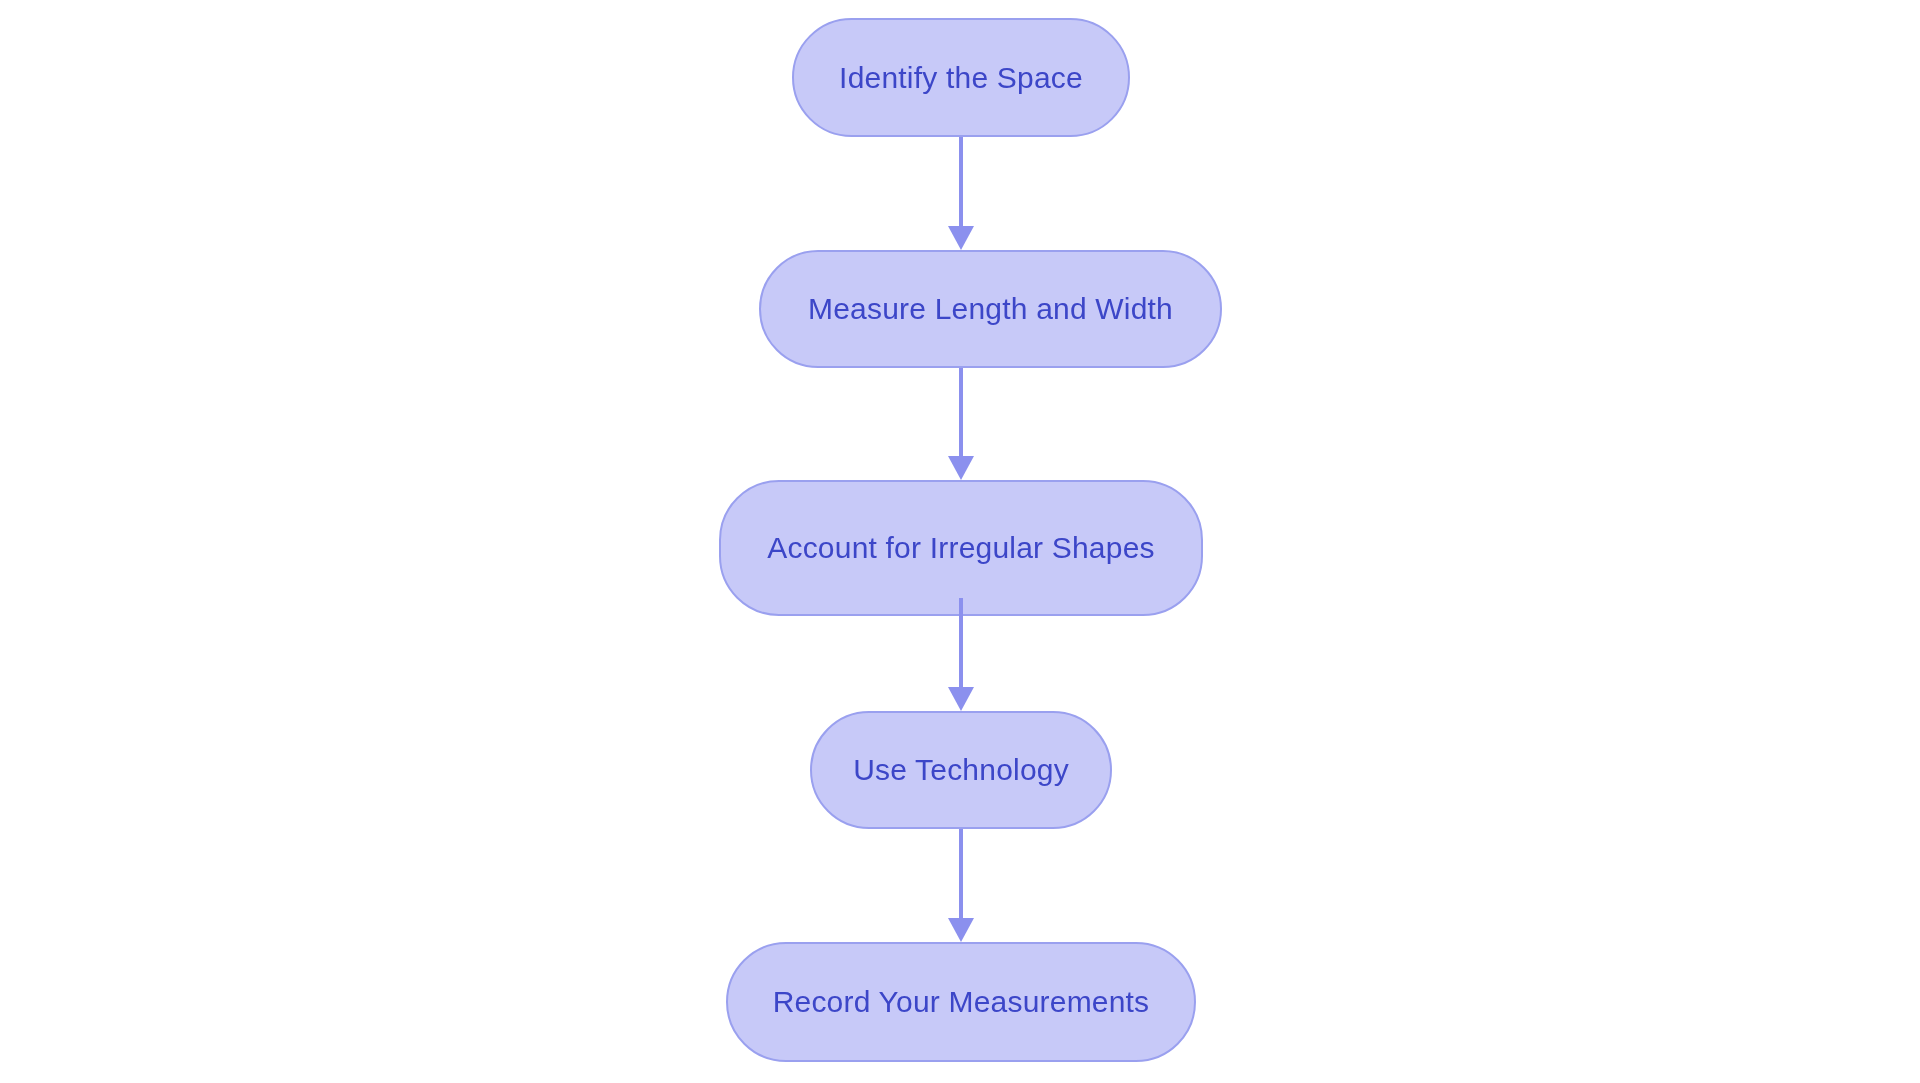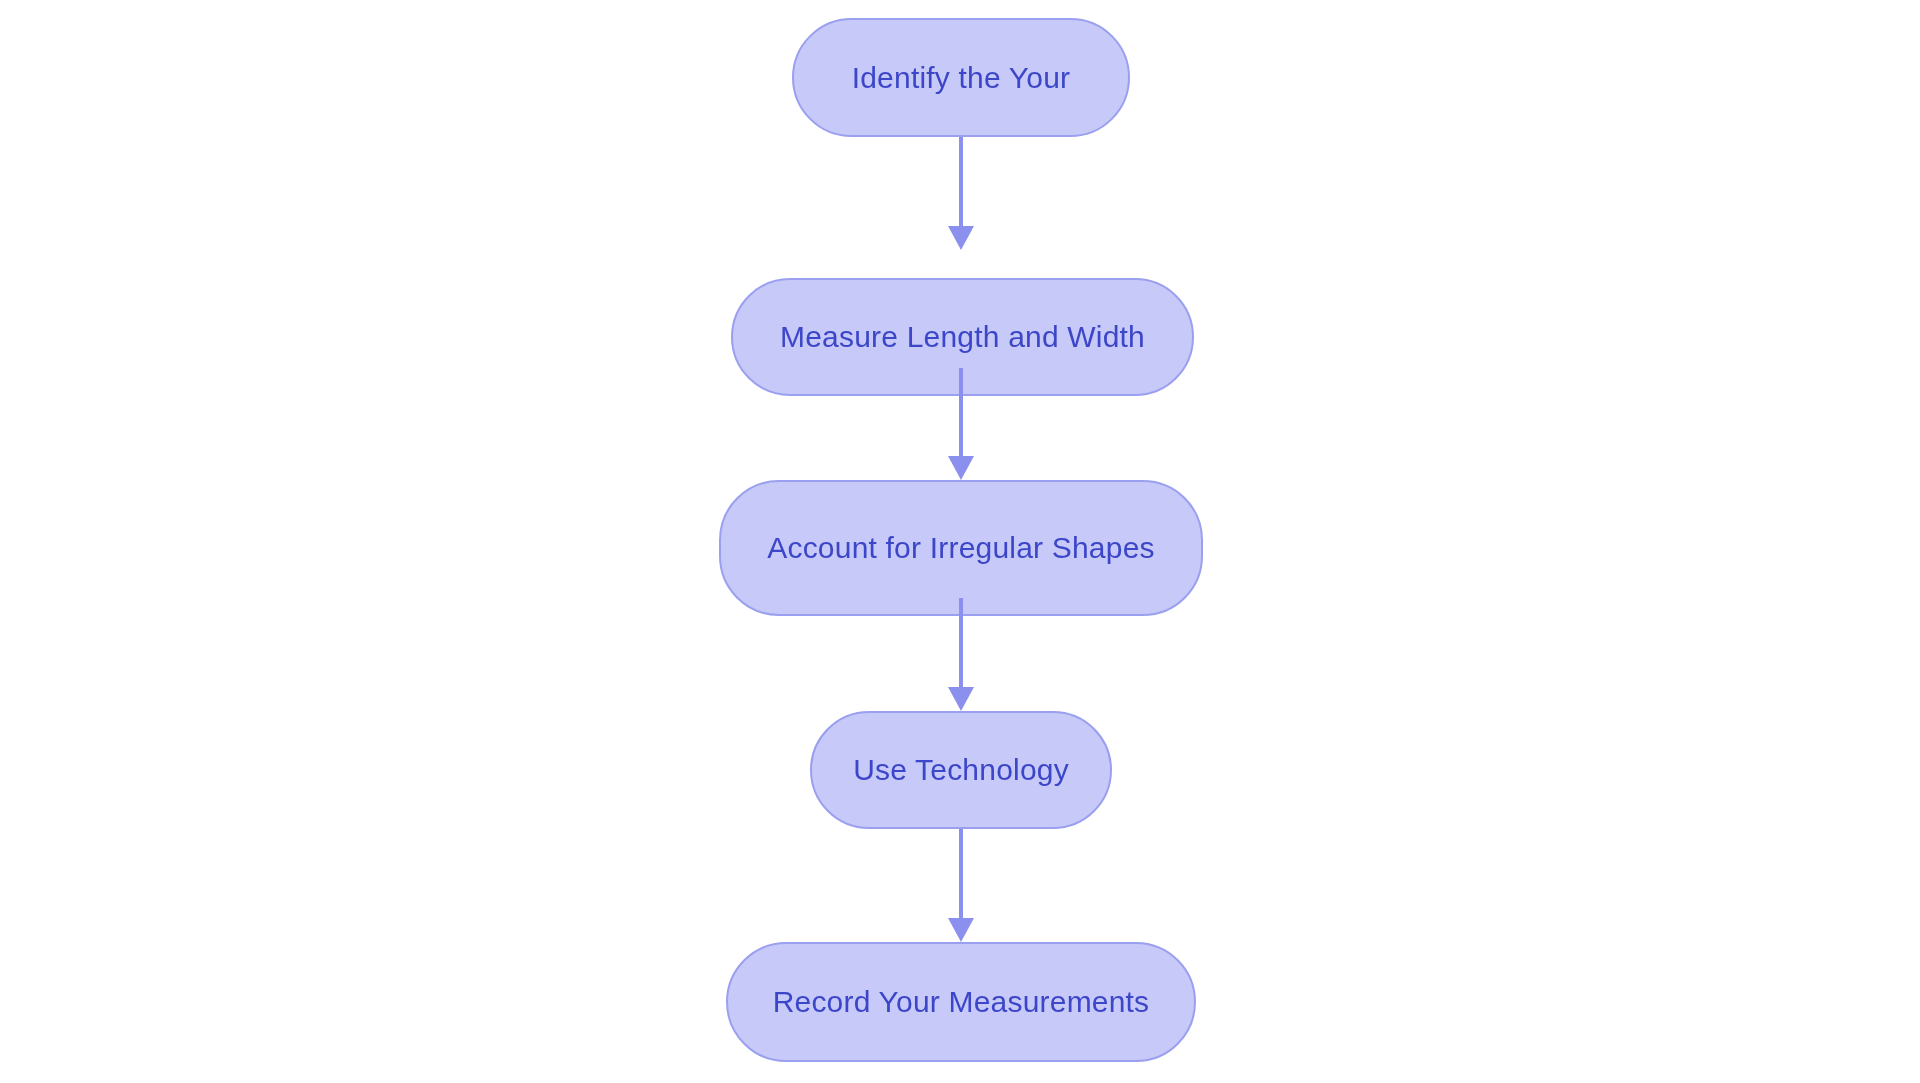--- a/index.html
+++ b/index.html
@@ -54,29 +54,29 @@
     border-right: 13px solid transparent;
     border-top: 24px solid var(--arrow);
   }
 </style>
 </head>
 <body>
 
 <div class="canvas">
 
   <div class="node" style="left:792px; top:18px; width:338px; height:119px;">
-    <span>Identify the Your</span>
+    <span>Identify the Space</span>
   </div>
 
   <div class="arrow" style="left:948px; top:137px; height:113px;">
     <div class="shaft"></div>
     <div class="head"></div>
   </div>
 
-  <div class="node" style="left:731px; top:250px; width:463px; height:118px;margin-top:28px;">
+  <div class="node" style="left:759px; top:250px; width:463px; height:118px;">
     <span>Measure Length and Width</span>
   </div>
 
   <div class="arrow" style="left:948px; top:368px; height:112px;">
     <div class="shaft"></div>
     <div class="head"></div>
   </div>
 
   <div class="node" style="left:719px; top:480px; width:484px; height:136px;">
     <span>Account for Irregular Shapes</span>

